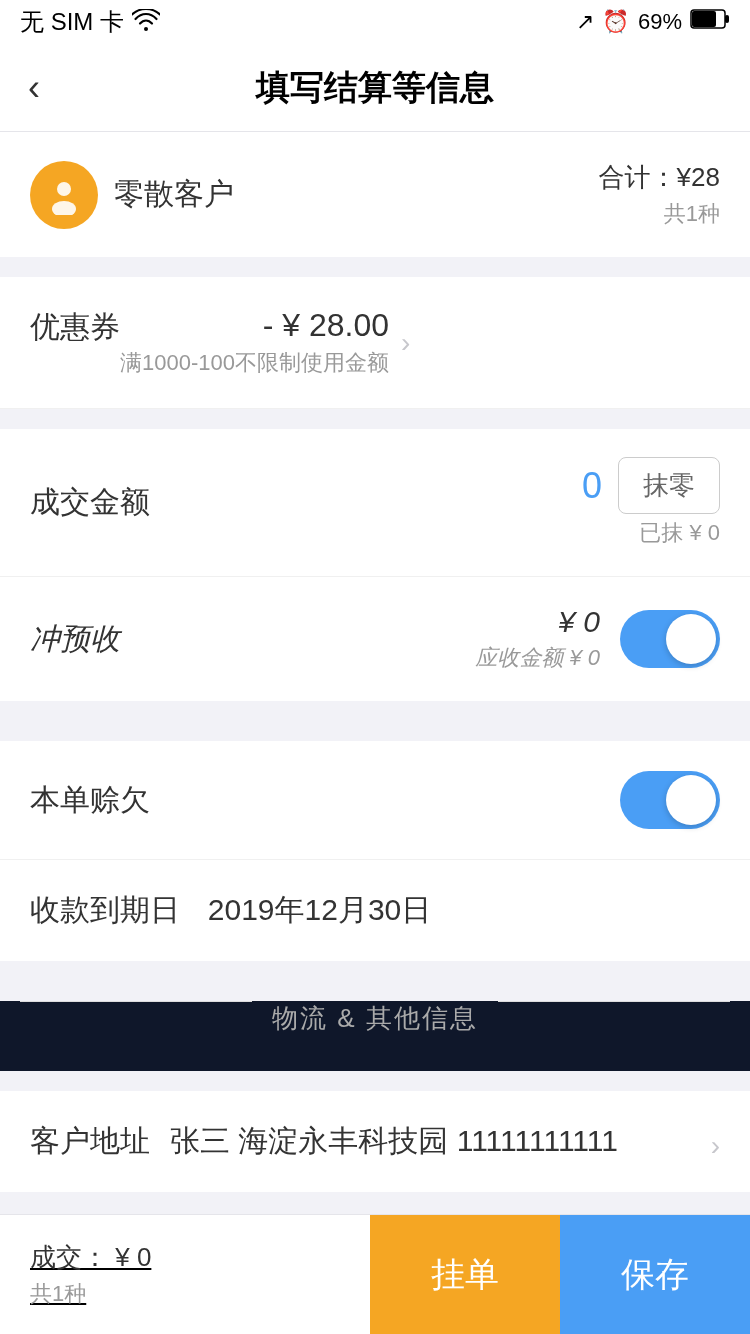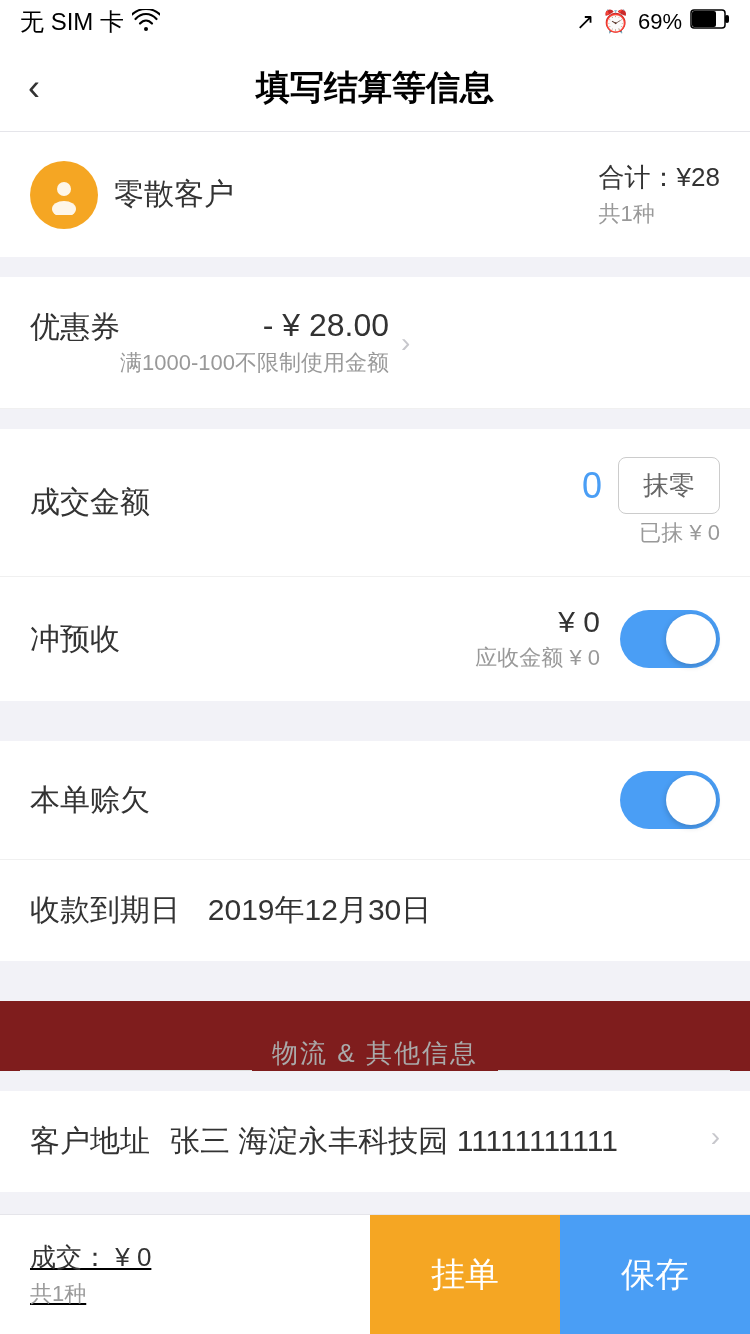--- a/index.html
+++ b/index.html
@@ -83,21 +83,21 @@
       width: 68px;
       height: 68px;
       border-radius: 50%;
       background: #f5a623;
       display: flex;
       align-items: center;
       justify-content: center;
     }
     .customer-avatar svg { width: 40px; height: 40px; }
     .customer-name { font-size: 30px; color: #333; font-weight: 500; }
-    .customer-right { text-align: left; }
+    .customer-right { text-align: right; }
     .total-label { font-size: 26px; color: #333; }
     .total-count { font-size: 22px; color: #999; margin-top: 4px; }
     .coupon-label { font-size: 30px; color: #333; }
     .coupon-amount { font-size: 32px; color: #333; font-weight: 500; }
     .coupon-desc { font-size: 22px; color: #999; margin-top: 4px; text-align: right; }
     .coupon-right-col { text-align: right; }
     .chevron-icon { color: #c7c7cc; font-size: 28px; }
 
     
     .section-divider {
@@ -110,21 +110,21 @@
       background: #fff;
       margin-bottom: 20px;
     }
     .form-row {
       display: flex;
       align-items: center;
       justify-content: space-between;
       padding: 28px 30px;
       border-bottom: 1px solid #f0f0f0;
     }
-    .form-row:last-child { border-bottom: none; }
+    .form-row:last-child { border-bottom: none; font-style: italic; }
     .form-label { font-size: 30px; color: #333; }
     .form-value { font-size: 30px; color: #333; }
     .form-value-blue { font-size: 36px; color: #4a9ef5; font-weight: 500; }
 
     .amount-row {
       display: flex;
       align-items: center;
       gap: 16px;
     }
     .round-zero-btn {
@@ -178,38 +178,38 @@
     
     .due-date-row {
       padding: 30px;
       background: #fff;
       border-top: 1px solid #f0f0f0;
     }
     .due-date-text { font-size: 30px; color: #333; }
 
     
     .logistics-divider {
-      background: #7f1d1d;
+      background: #0f172a;
       height: 70px;
       display: flex;
-      align-items: flex-end;
+      align-items: flex-start;
       justify-content: center;
     }
     .logistics-text { font-size: 26px; color: #aaa; letter-spacing: 2px; }
     .logistics-line {
       flex: 1;
       height: 1px;
       background: #ddd;
       margin: 0 20px;
     }
 
     
     .address-row {
       display: flex;
-      align-items: flex-start;
+      align-items: flex-end;
       justify-content: space-between;
       padding: 30px;
       background: #fff;
       cursor: pointer;
     }
     .address-label { font-size: 30px; color: #333; flex-shrink: 0; margin-right: 20px; }
     .address-value { font-size: 30px; color: #333; flex: 1; }
 
     
     .bottom-bar {

